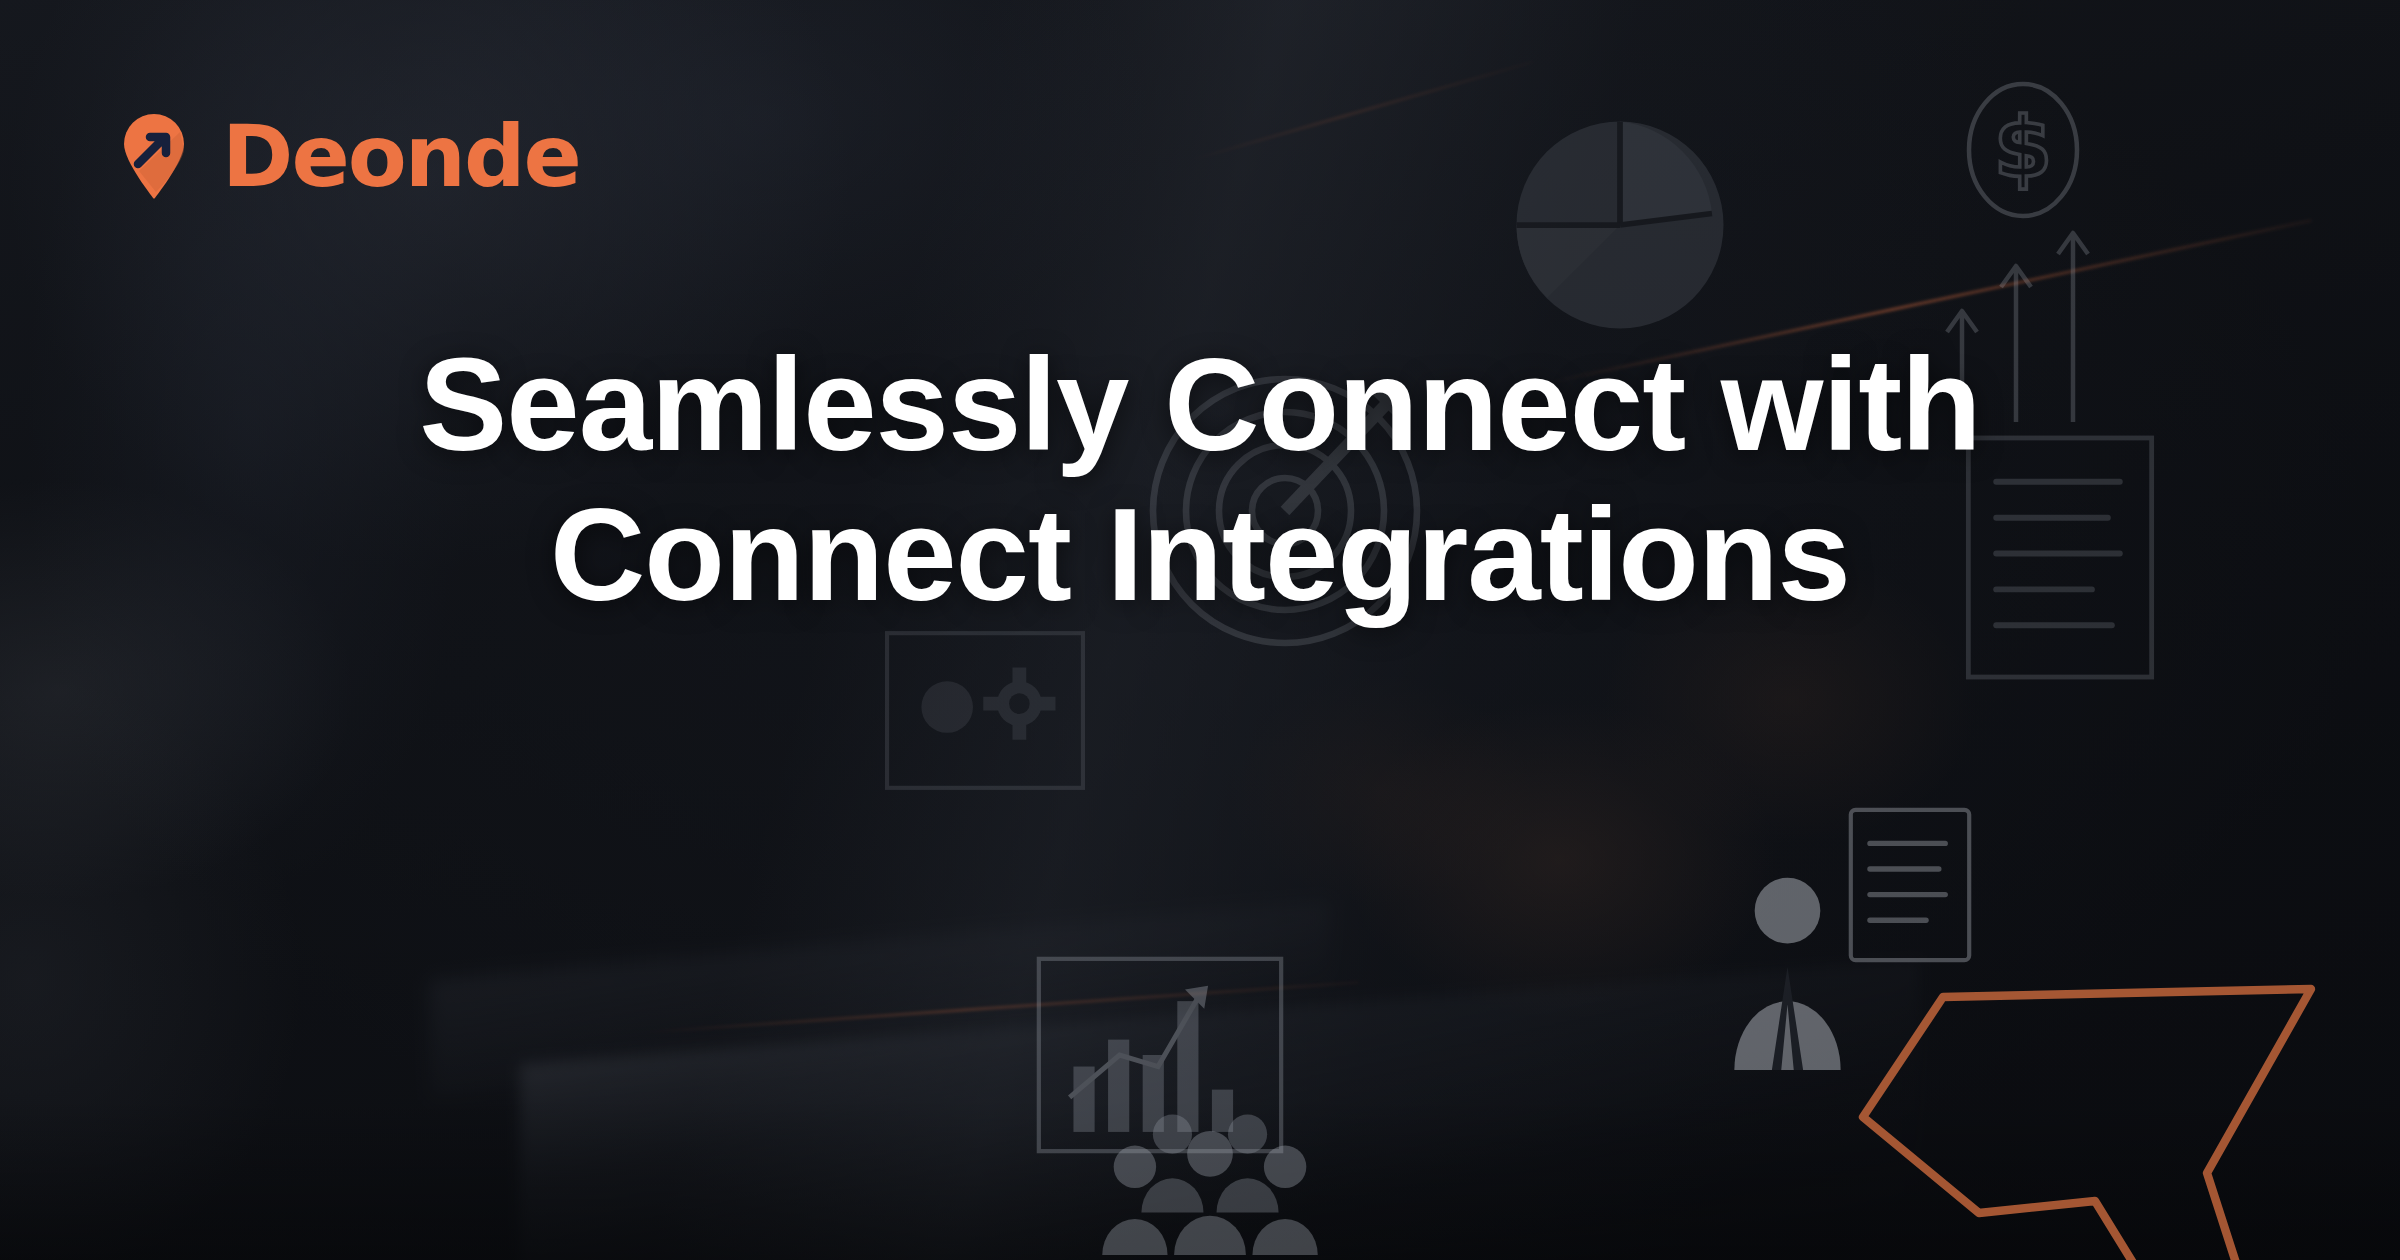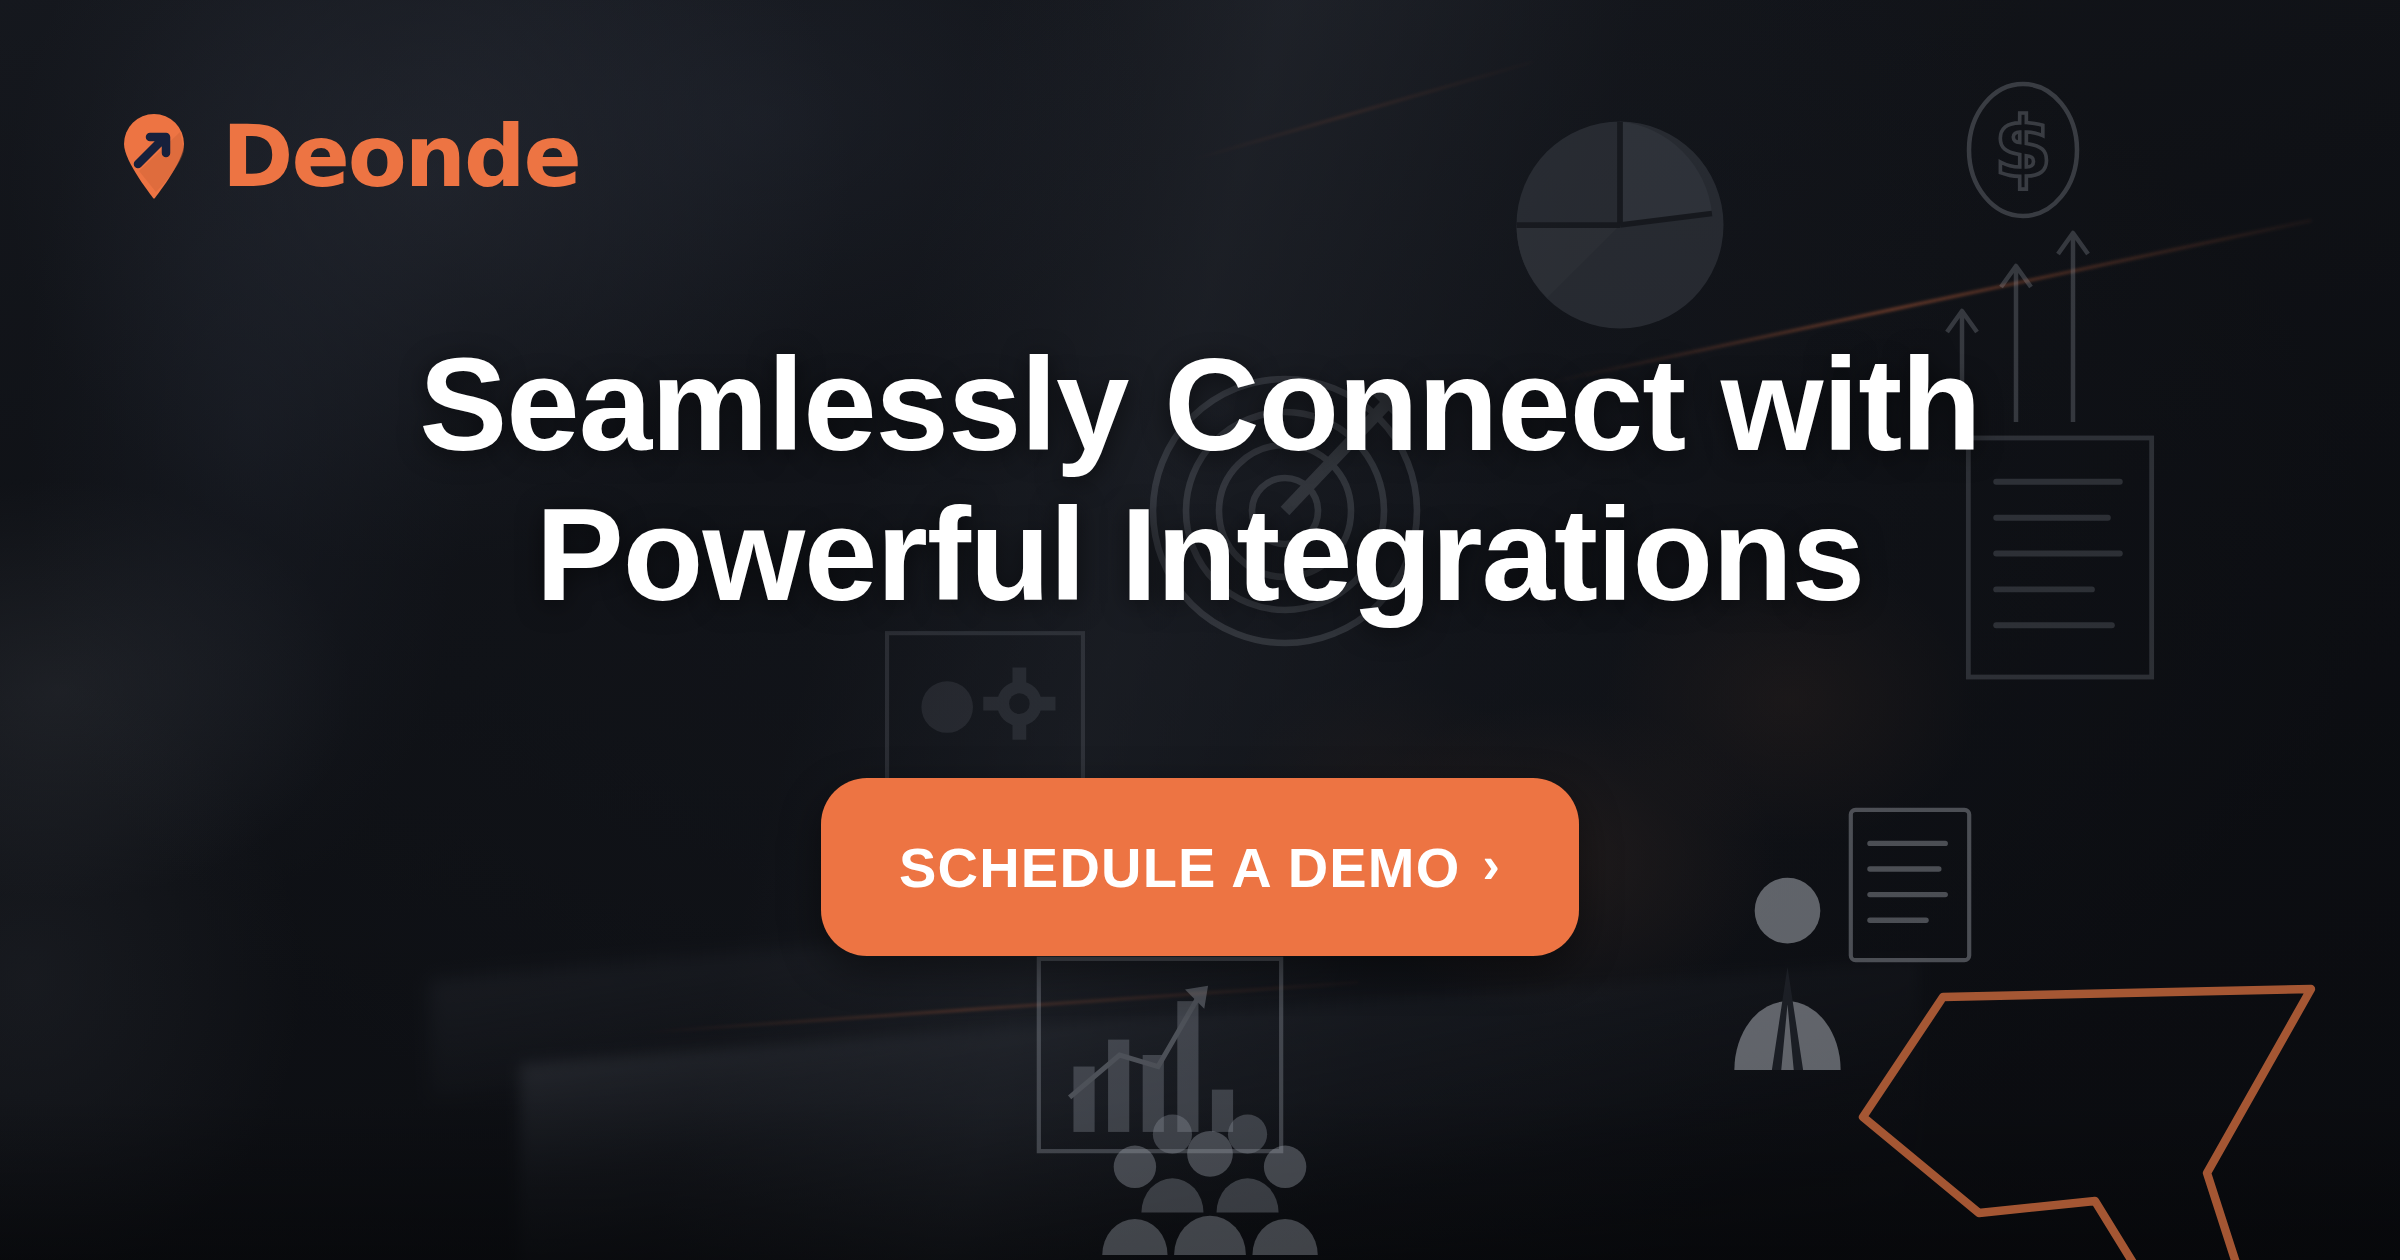--- a/index.html
+++ b/index.html
@@ -312,23 +312,17 @@
         <path d="M20 58 L62 22 L64 34 C64 44 50 64 40 76 Z" fill="#DB六" opacity="0"></path>
         <path d="M19 59 L60 20 L64 38 C62 50 46 70 36 80 Z" fill="#C85F34" opacity="0.38"></path>
         <path d="M18 52 L44 26 M30 25 L46 25 L46 41" fill="none" stroke="#17203C" stroke-width="8.5" stroke-linecap="round" stroke-linejoin="round"></path>
       </svg>
     </span>
     <span class="logo-word">Deonde</span>
   </div>
 
   <h1 class="headline">
     <span class="line">Seamlessly Connect with</span>
-    <span class="line">Powerful Integrations</span>
+    <span class="line">Connect Integrations</span>
   </h1>
 
-  <div class="cta-wrap">
-    <button class="cta">
-      <span>SCHEDULE A DEMO</span>
-      <span class="cta-chevron">›</span>
-    </button>
-  </div>
 
 </div>
 
 </body></html>

